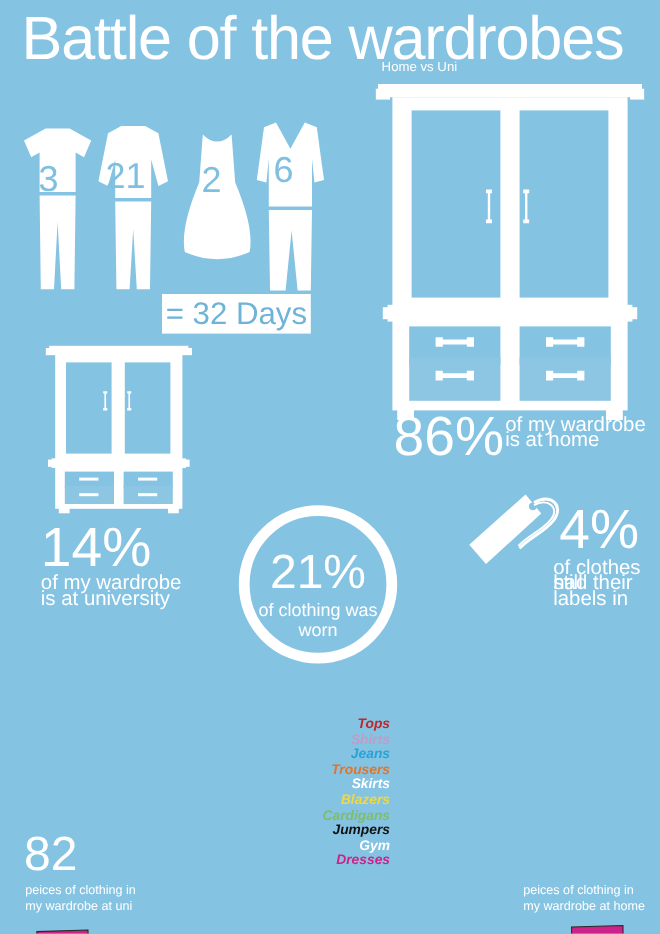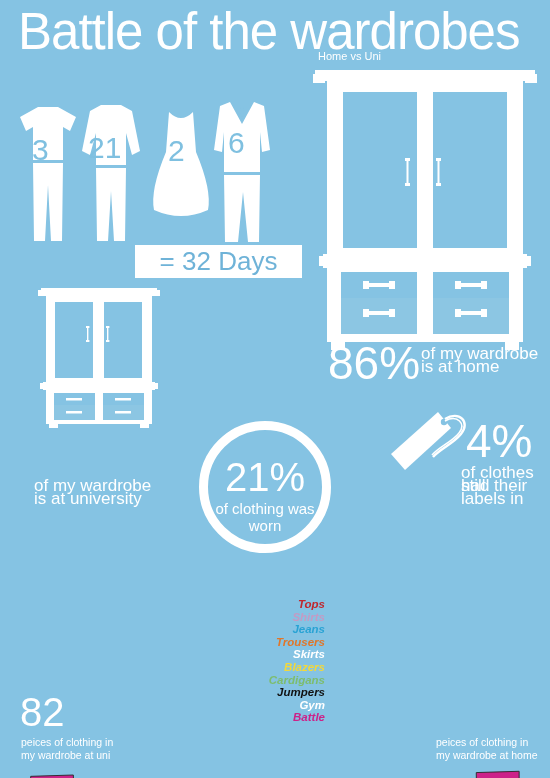--- a/index.html
+++ b/index.html
@@ -35,21 +35,21 @@
     position:absolute;
     color:#7fc0e0;
     font-size:30px;
     line-height:30px;
     z-index:5;
     font-weight:400;
   }
 
   #daysbadge{
     left:135px;top:245px;
-    width:167px;height:33px;
+    width:124px;height:33px;
     background:#ffffff;
     display:flex;align-items:center;justify-content:center;
   }
   #daysbadge span{
     color:#6fb3d8;font-size:26px;letter-spacing:0px;
   }
 
   
   .ward{position:absolute;}
 
@@ -194,20 +194,21 @@
       <rect x="16" y="117" width="41" height="15" fill="#8cc6e3"></rect>
       <rect x="65" y="117" width="41" height="15" fill="#8cc6e3"></rect>
       <rect x="28" y="110" width="16" height="2.5" fill="#ffffff"></rect>
       <rect x="77" y="110" width="16" height="2.5" fill="#ffffff"></rect>
       <rect x="28" y="123" width="16" height="2.5" fill="#ffffff"></rect>
       <rect x="77" y="123" width="16" height="2.5" fill="#ffffff"></rect>
       <rect x="11" y="134" width="9" height="6" fill="#ffffff"></rect>
       <rect x="102" y="134" width="9" height="6" fill="#ffffff"></rect>
     </svg>
   </div>
+  <div class="bigpct" style="left:34px;top:433px;">14%</div>
   <div class="smalltxt" style="left:34px;top:479px;">of my wardrobe</div>
   <div class="smalltxt" style="left:34px;top:492px;">is at university</div>
 
   <div class="abs" id="ring"></div>
   <div class="abs" id="ringpct">21%</div>
   <div class="abs" id="ringsub">of clothing was worn</div>
 
   <div class="ward" style="left:385px;top:408px;">
     <svg width="90" height="75" viewBox="0 0 90 75">
       <path fill="#ffffff" d="M53 4 L66 20 L20 62 L6 46 Z"></path>
@@ -262,21 +263,21 @@
   <div class="abs" id="legend">
     <div style="color:#c0272d">Tops</div>
     <div style="color:#c39bc4">Shirts</div>
     <div style="color:#29a3d4">Jeans</div>
     <div style="color:#e0762a">Trousers</div>
     <div style="color:#ffffff">Skirts</div>
     <div style="color:#f2d83c">Blazers</div>
     <div style="color:#7dbd6e">Cardigans</div>
     <div style="color:#111111">Jumpers</div>
     <div style="color:#ffffff">Gym</div>
-    <div style="color:#cc2289">Battle</div>
+    <div style="color:#cc2289">Dresses</div>
   </div>
 
   <div class="abs" id="cnt-uni-num">82</div>
   <div class="abs" id="cnt-uni-txt">
     <div>peices of clothing in</div>
     <div>my wardrobe at uni</div>
   </div>
 
   <div class="abs" id="cnt-home-txt">
     <div>peices of clothing in</div>

